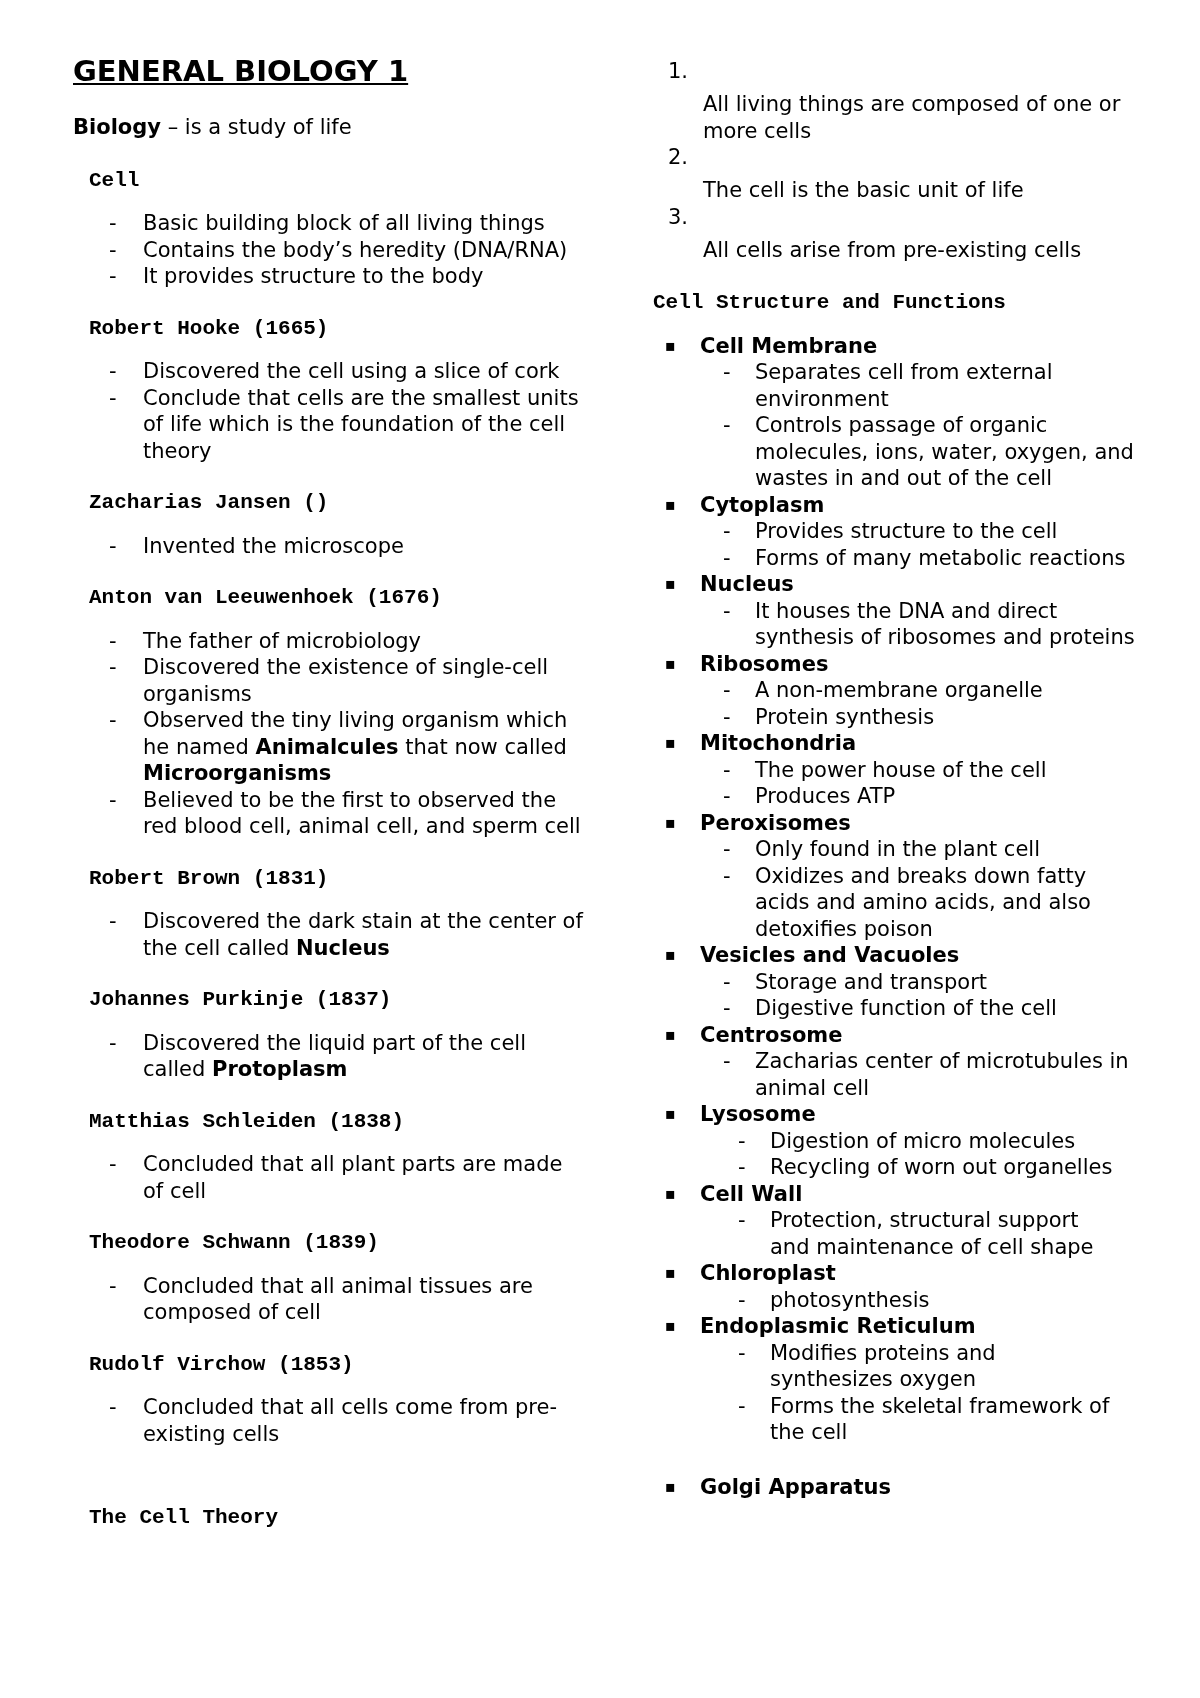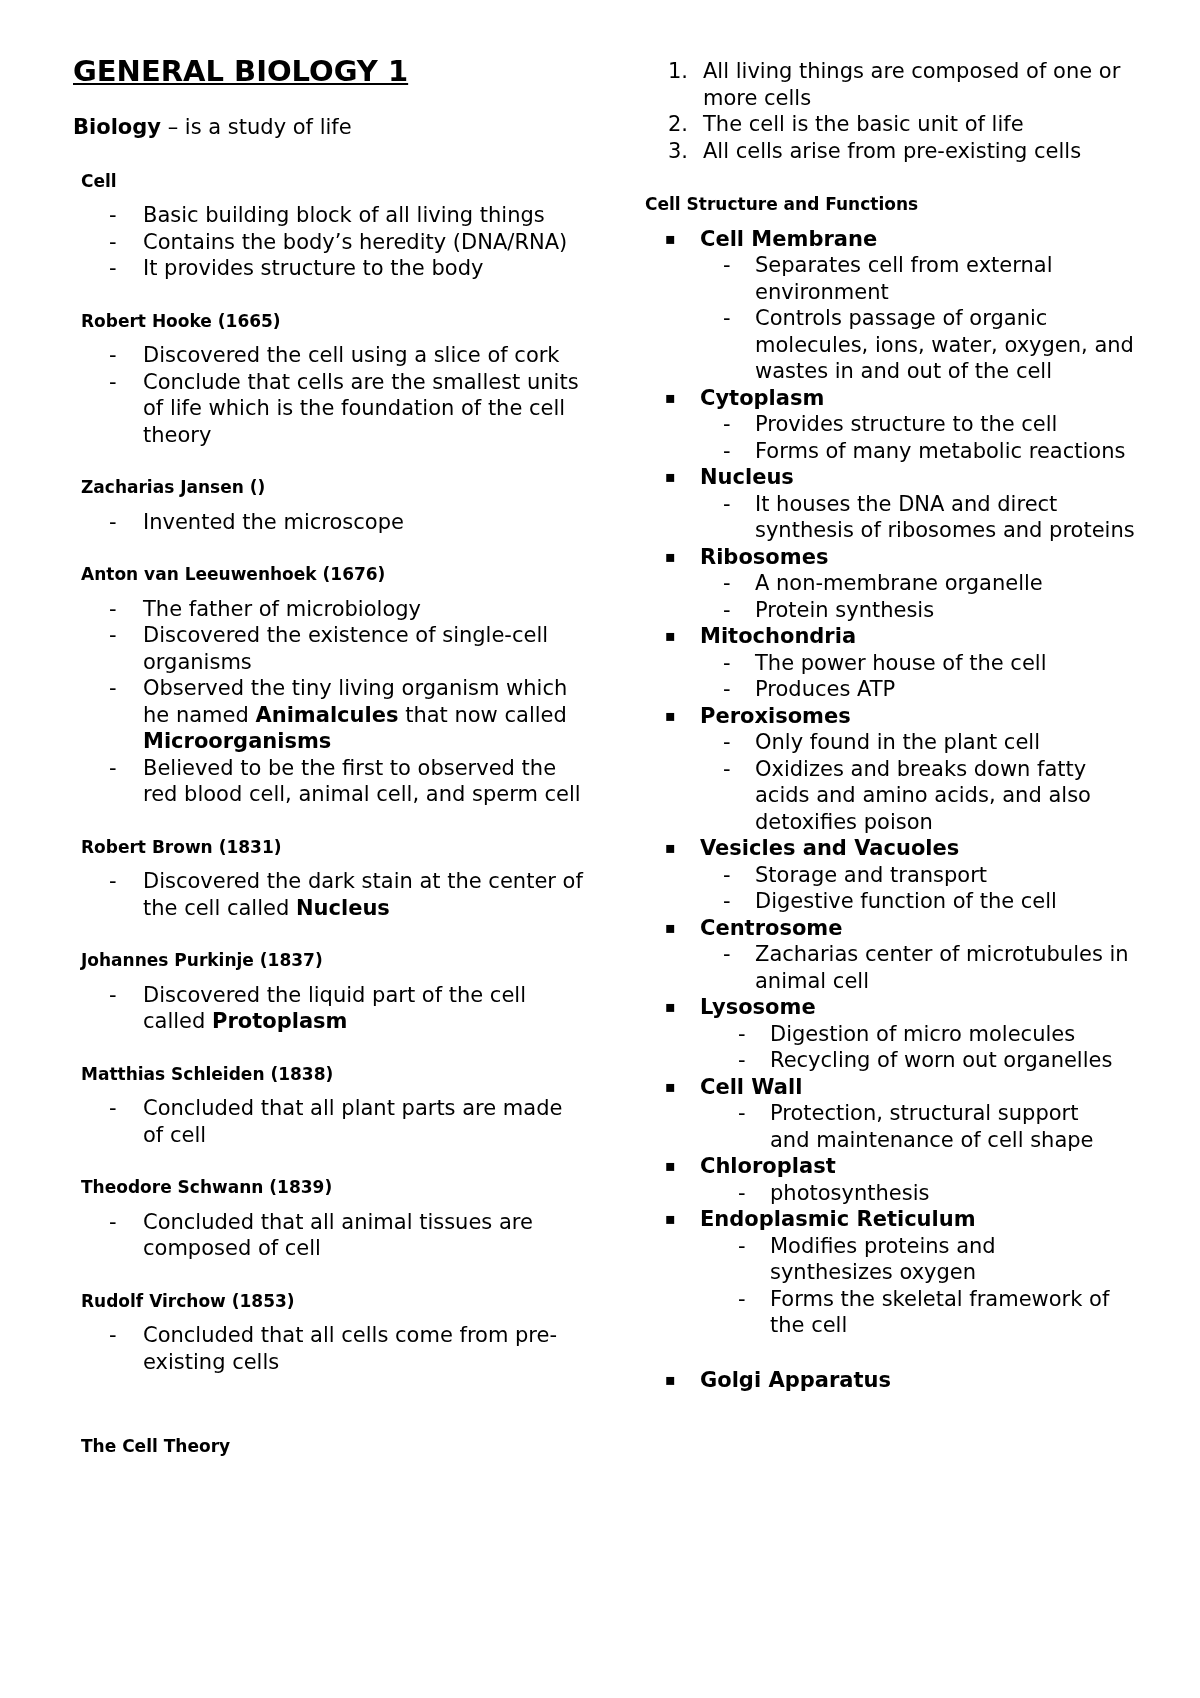--- a/index.html
+++ b/index.html
@@ -11,40 +11,40 @@
     font-family:"DejaVu Sans","Liberation Sans",sans-serif;
     font-size:21px;
     line-height:26.5px;
     overflow:hidden;
   }
   .col { position:absolute; top:58px; }
   .col-left  { left:73px;  width:560px; }
   .col-right { left:637px; width:555px; }
 
   h1 { font-size:29px; line-height:27px; font-weight:700; margin:0 0 29px 0;text-decoration:underline; }
-  h2 { font-size:17px; line-height:26.5px; font-weight:700; margin:8px; }
+  h2 { font-size:21px; line-height:26.5px; font-weight:700; margin:16px;font-family:Liberation Mono, monospace; }
 
   .intro { margin:0 0 27px 0; }
   .sec   { margin:0 0 26px 0; }
 
   ul { list-style:none; margin:0; padding:0; }
   li { position:relative; }
   .marker { position:absolute; top:0; line-height:26.5px; }
   .txt { display:inline-block; vertical-align:top; }
 
   
   .left-items li { padding-left:70px; }
   .left-items .marker { left:36px; }
   .left-items .txt { max-width:445px; }
 
   
   .num-list { margin:0 0 27px 0; }
   .num-list li { padding-left:66px; }
   .num-list .marker { left:31px; }
-  .num-list .txt { max-width:458px; }
+  .num-list .txt { max-width:458px;margin-top:33px; }
 
   
   .org-head { position:relative; padding-left:63px; }
   .org-head .marker { left:28px; font-size:16px; }
   .org-name { font-weight:700;margin-top:32px; }
   .sub li { padding-left:118px; }
   .sub .marker { left:86px; }
   .sub .txt { max-width:390px; }
   .sub.deep li { padding-left:133px; }
   .sub.deep .marker { left:101px; }

